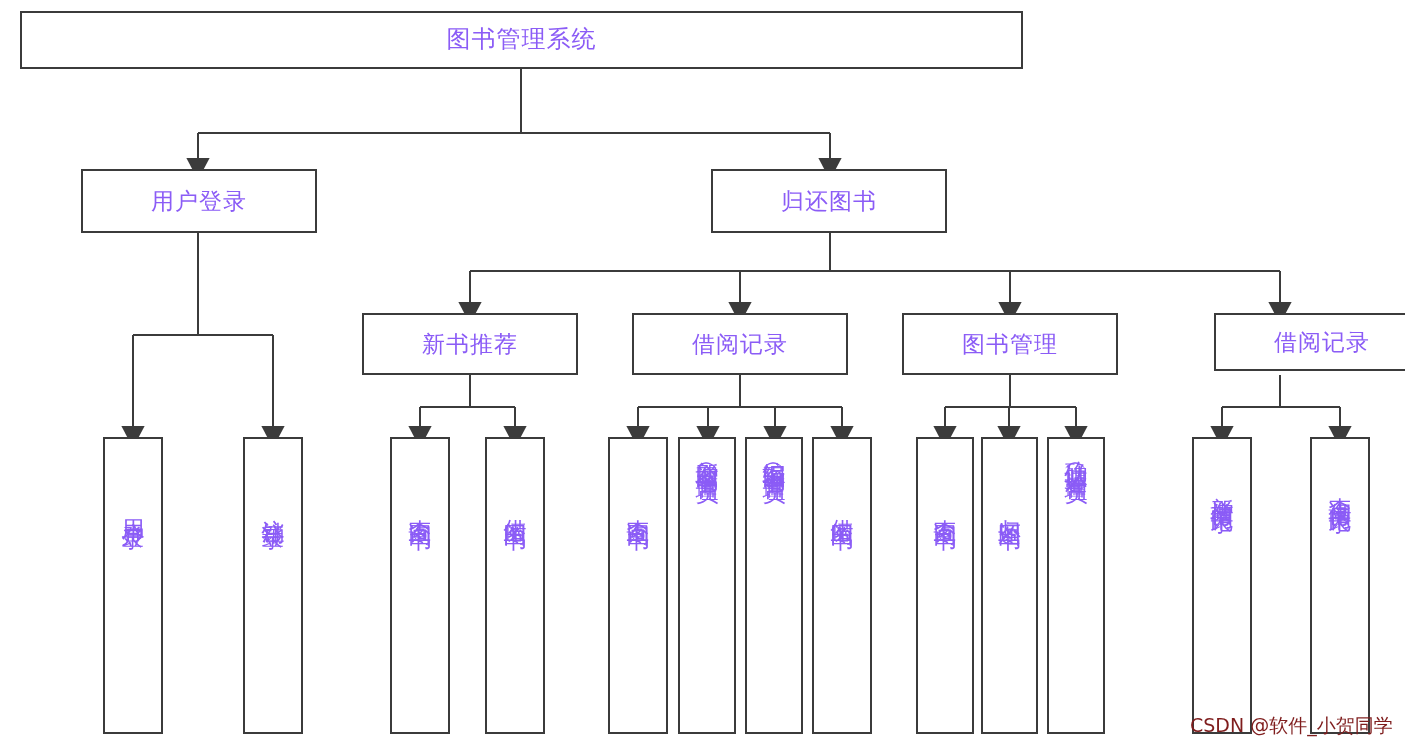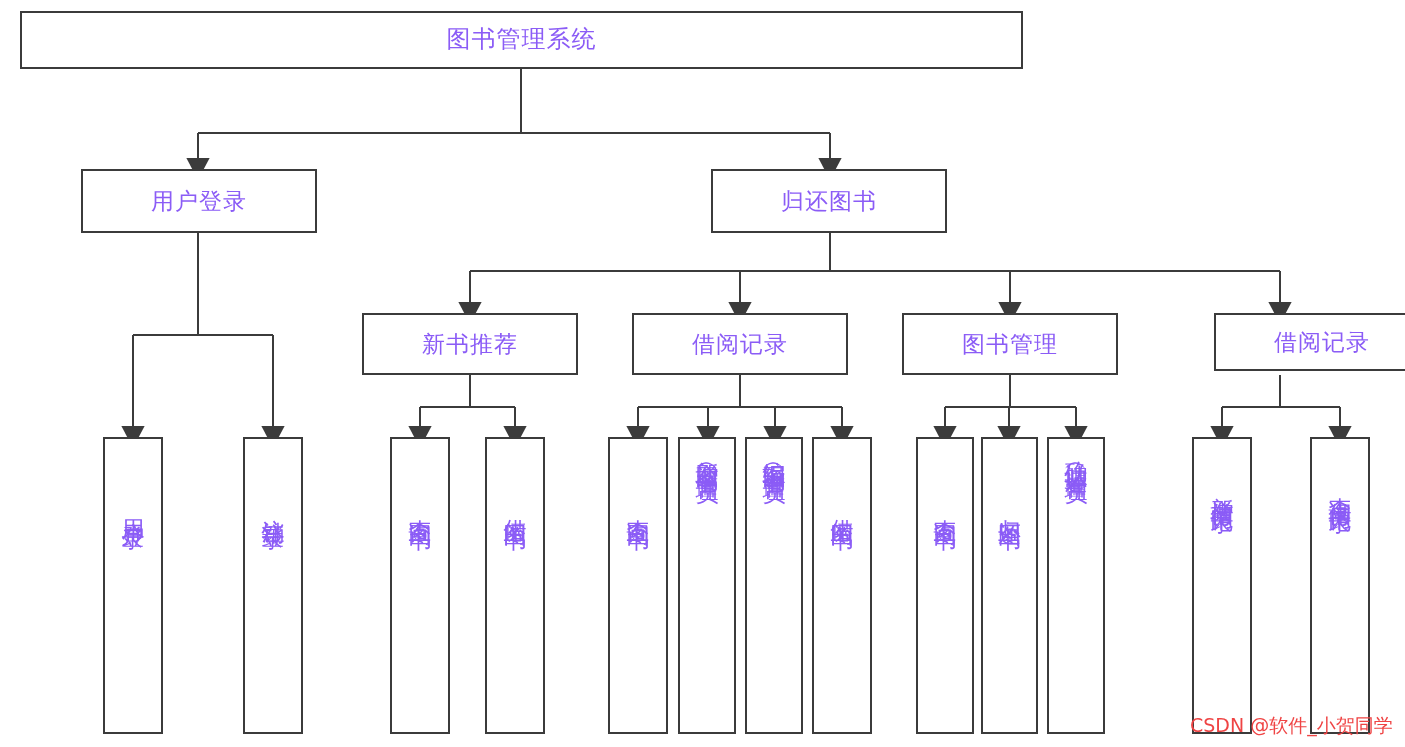--- a/index.html
+++ b/index.html
@@ -66,21 +66,21 @@
     margin-top: 58px;
   }
   .node.vert.mid2 .label {
     margin-top: 36px;
   }
   .watermark {
     position: absolute;
     left: 1190px;
     top: 713px;
     font-size: 19px;
-    color: #ef4444;
+    color: #7f1d1d;
     white-space: nowrap;
     z-index: 5;
     font-family: "DejaVu Sans", "Liberation Sans", sans-serif;
   }
 </style>
 </head>
 <body>
 
 <div id="canvas">
 

